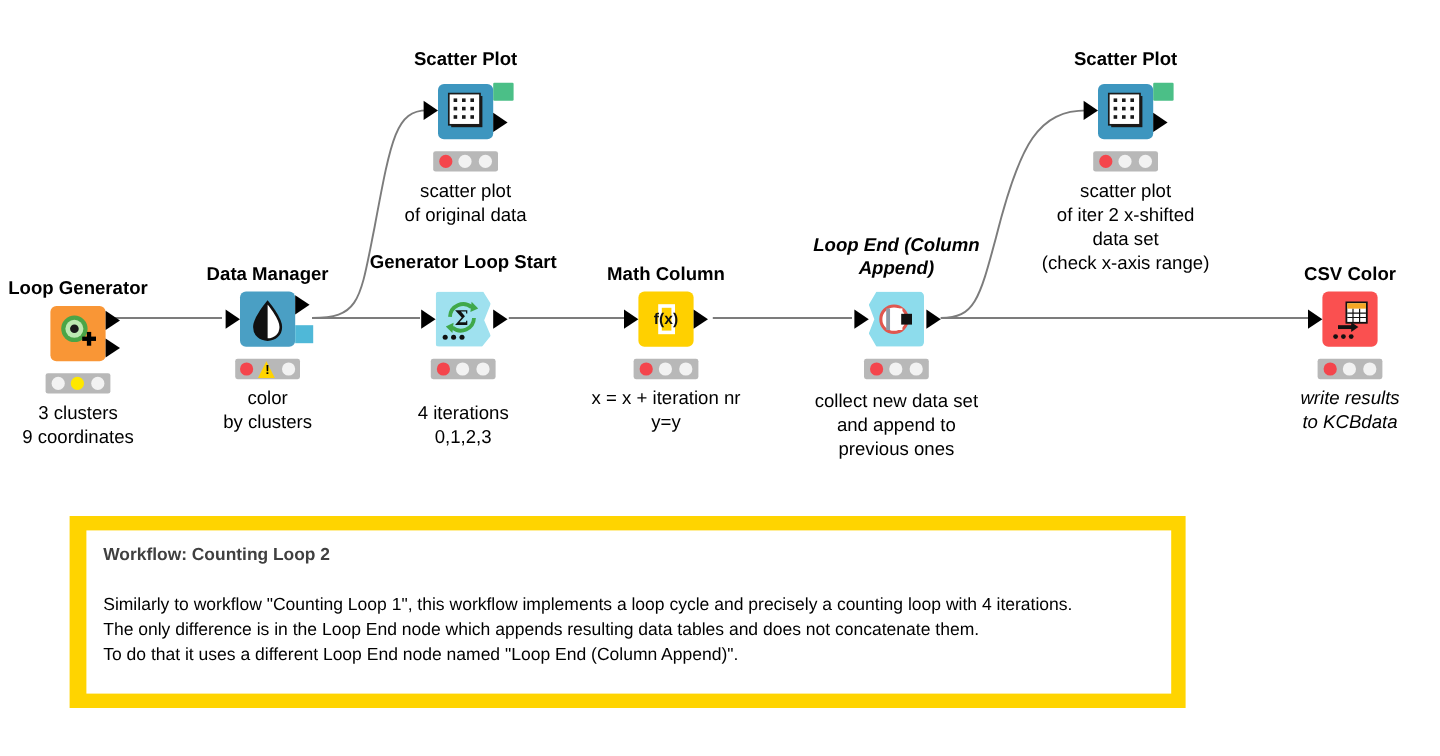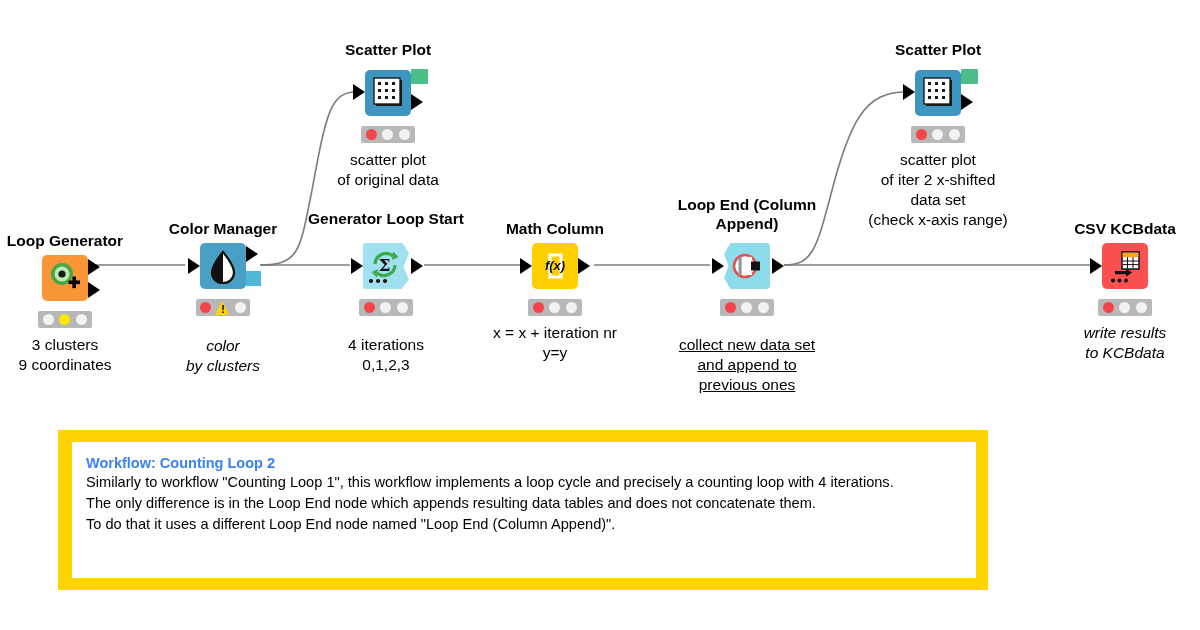--- a/index.html
+++ b/index.html
@@ -164,24 +164,25 @@
     padding: 12px 12px 12px 14px;
   }
   .annotation-inner {
     width: 100%;
     height: 100%;
     background: #ffffff;
     box-sizing: border-box;
     padding: 12px 14px;
   }
   .annotation-title {
-    color: #3b82f6;
+    color: #404040;
     font-weight: bold;
     font-size: 14.5px;
     line-height: 18px;
+    margin-bottom: 22px;
   }
   .annotation-body {
     color: #000;
     font-size: 14.6px;
     line-height: 21px;
     white-space: pre-wrap;
   }
 </style>
 </head>
 <body>
@@ -222,39 +223,39 @@
     <div class="status">
       <span class="light"></span>
       <span class="light yellow"></span>
       <span class="light"></span>
     </div>
     <div class="node-desc" style="top:80px;">3 clusters
 9 coordinates</div>
   </div>
 
   <div class="node" style="left:223px; top:243px;">
-    <div class="node-title" style="top:-24px;">Color Manager</div>
+    <div class="node-title" style="top:-24px;">Data Manager</div>
     <div class="node-body" style="background:#4a9fc4;">
       <svg class="icon" viewBox="0 0 46 46">
         <path d="M23 9 C23 9 12 22 12 29.5 C12 35.8 16.9 40 23 40 C29.1 40 34 35.8 34 29.5 C34 22 23 9 23 9 Z" fill="#ffffff" stroke="#111" stroke-width="2.2"></path>
         <path d="M23 9 C23 9 12 22 12 29.5 C12 35.8 16.9 40 23 40 Z" fill="#111"></path>
       </svg>
     </div>
     <div class="port" style="left:-35px; top:15px;"></div>
     <div class="port" style="left:23px; top:3px;"></div>
     <div class="port sq" style="left:23px; top:28px;"></div>
     <div class="status">
       <span class="light red"></span>
       <span class="warn">
         <span class="tri"></span>
         <span class="bang">!</span>
       </span>
       <span class="light"></span>
     </div>
-    <div class="node-desc" style="top:93px;font-style:italic;">color
+    <div class="node-desc" style="top:80px;">color
 by clusters</div>
   </div>
 
   <div class="node" style="left:388px; top:70px;">
     <div class="node-title" style="top:-30px;">Scatter Plot</div>
     <div class="node-body" style="background:#3d96bf;">
       <svg class="icon" viewBox="0 0 46 46">
         <rect x="11" y="10" width="26" height="26" fill="#1a1a1a"></rect>
         <rect x="9" y="8" width="26" height="26" fill="#ffffff" stroke="#1a1a1a" stroke-width="1.4"></rect>
         <g fill="#1a1a1a">
@@ -304,57 +305,57 @@
       <span class="light red"></span>
       <span class="light"></span>
       <span class="light"></span>
     </div>
     <div class="node-desc" style="top:92px;">4 iterations
 0,1,2,3</div>
   </div>
 
   <div class="node" style="left:555px; top:243px;">
     <div class="node-title" style="top:-24px;">Math Column</div>
-    <div class="node-body" style="background:#ffd000;font-style:italic;">
+    <div class="node-body" style="background:#ffd000;">
       <svg class="icon" viewBox="0 0 46 46">
         <rect x="18" y="12" width="11" height="22" fill="none" stroke="#ffffff" stroke-width="3"></rect>
         <text x="23" y="27" font-family="Liberation Sans, sans-serif" font-size="13" font-weight="bold" fill="#111" text-anchor="middle">f(x)</text>
       </svg>
     </div>
     <div class="port" style="left:-35px; top:15px;"></div>
     <div class="port" style="left:23px; top:15px;"></div>
     <div class="status">
       <span class="light red"></span>
       <span class="light"></span>
       <span class="light"></span>
     </div>
     <div class="node-desc" style="top:80px;">x = x + iteration nr
 y=y</div>
   </div>
 
   <div class="node" style="left:747px; top:243px;">
-    <div class="node-title" style="top:-48px;">Loop End (Column
+    <div class="node-title" style="top:-48px;font-style:italic;">Loop End (Column
 Append)</div>
     <div class="node-body loopend-body">
       <svg class="icon" viewBox="0 0 46 46">
         <circle cx="21" cy="23" r="11" fill="#ffffff" stroke="#e0574f" stroke-width="2.6"></circle>
         <rect x="14.5" y="14" width="3.2" height="18" fill="#8e9aa6"></rect>
         <rect x="18.5" y="14" width="2.2" height="18" fill="#ffffff"></rect>
         <rect x="21" y="14" width="7" height="18" fill="#ffffff"></rect>
         <rect x="27" y="18.5" width="9" height="9" fill="#111"></rect>
       </svg>
     </div>
     <div class="port" style="left:-35px; top:15px;"></div>
     <div class="port" style="left:25px; top:15px;"></div>
     <div class="status">
       <span class="light red"></span>
       <span class="light"></span>
       <span class="light"></span>
     </div>
-    <div class="node-desc" style="top:92px;text-decoration:underline;">collect new data set
+    <div class="node-desc" style="top:82px;">collect new data set
 and append to
 previous ones</div>
   </div>
 
   <div class="node" style="left:938px; top:70px;">
     <div class="node-title" style="top:-30px;">Scatter Plot</div>
     <div class="node-body" style="background:#3d96bf;">
       <svg class="icon" viewBox="0 0 46 46">
         <rect x="11" y="10" width="26" height="26" fill="#1a1a1a"></rect>
         <rect x="9" y="8" width="26" height="26" fill="#ffffff" stroke="#1a1a1a" stroke-width="1.4"></rect>
@@ -379,21 +380,21 @@
       <span class="light"></span>
       <span class="light"></span>
     </div>
     <div class="node-desc" style="top:80px;">scatter plot
 of iter 2 x-shifted
 data set
 (check x-axis range)</div>
   </div>
 
   <div class="node" style="left:1125px; top:243px;">
-    <div class="node-title" style="top:-24px;">CSV KCBdata</div>
+    <div class="node-title" style="top:-24px;">CSV Color</div>
     <div class="node-body" style="background:#fa5050;">
       <svg class="icon" viewBox="0 0 46 46">
         <rect x="20" y="9" width="17" height="17" fill="#ffffff" stroke="#111" stroke-width="1.5"></rect>
         <rect x="20.7" y="9.7" width="15.6" height="4.5" fill="#f5a623"></rect>
         <g stroke="#111" stroke-width="1">
           <line x1="25.5" y1="14.2" x2="25.5" y2="25.3"></line>
           <line x1="31" y1="14.2" x2="31" y2="25.3"></line>
           <line x1="20.7" y1="18" x2="36.3" y2="18"></line>
           <line x1="20.7" y1="21.6" x2="36.3" y2="21.6"></line>
         </g>

